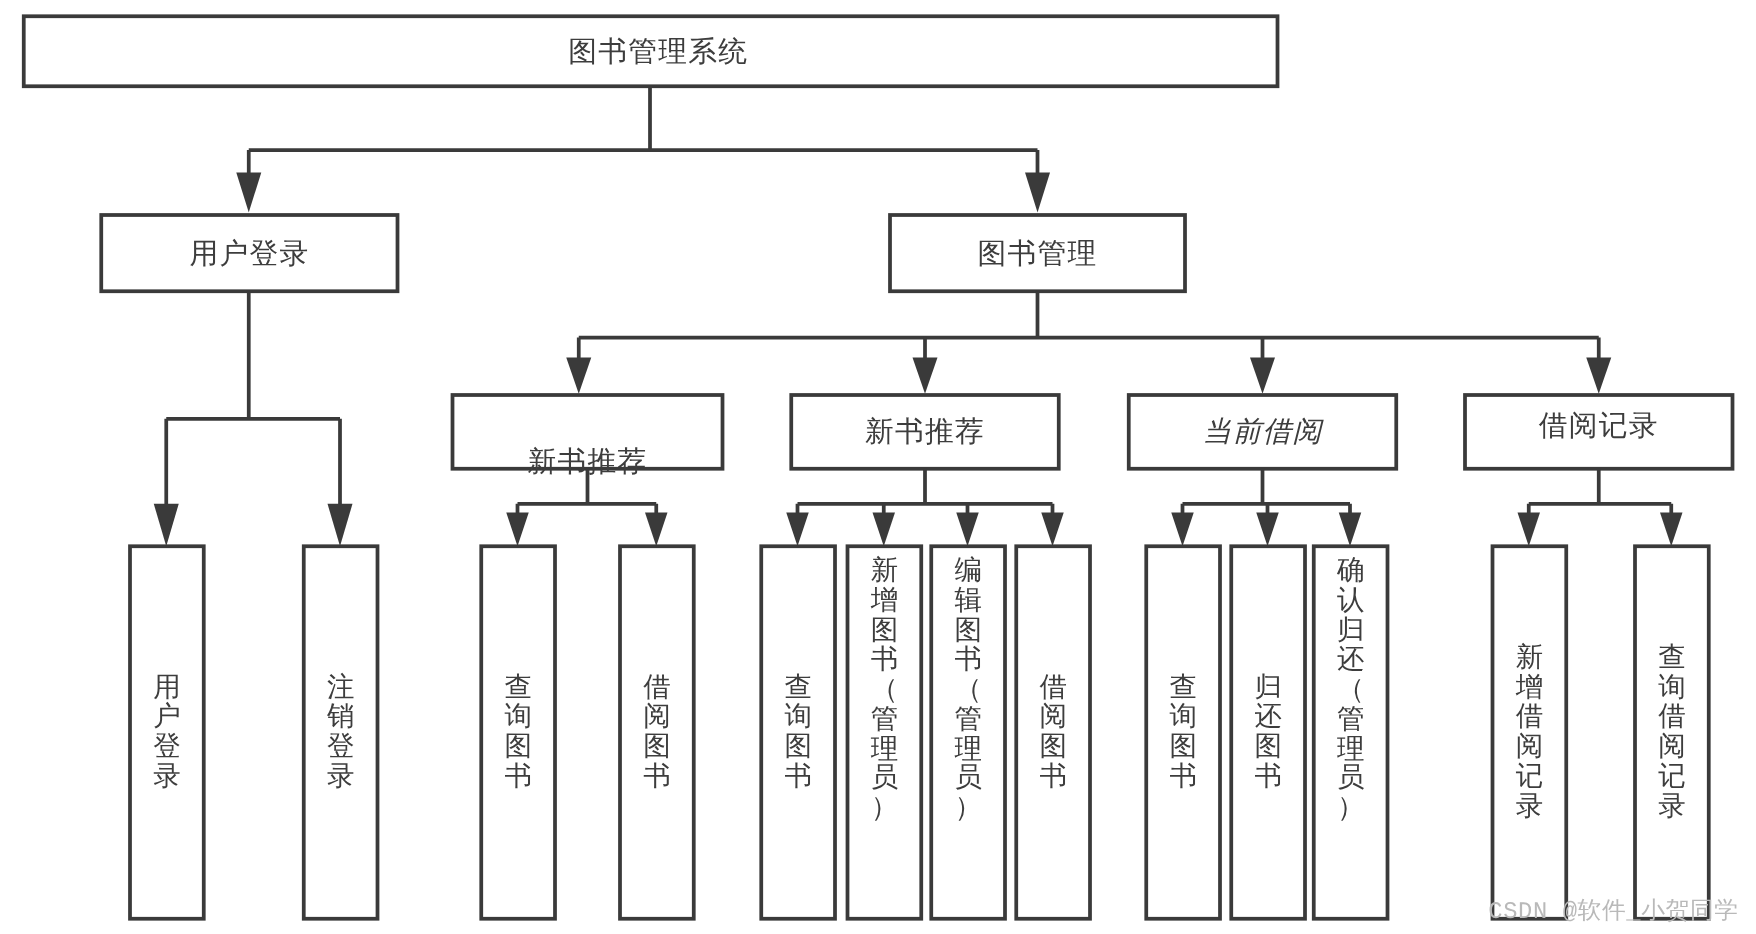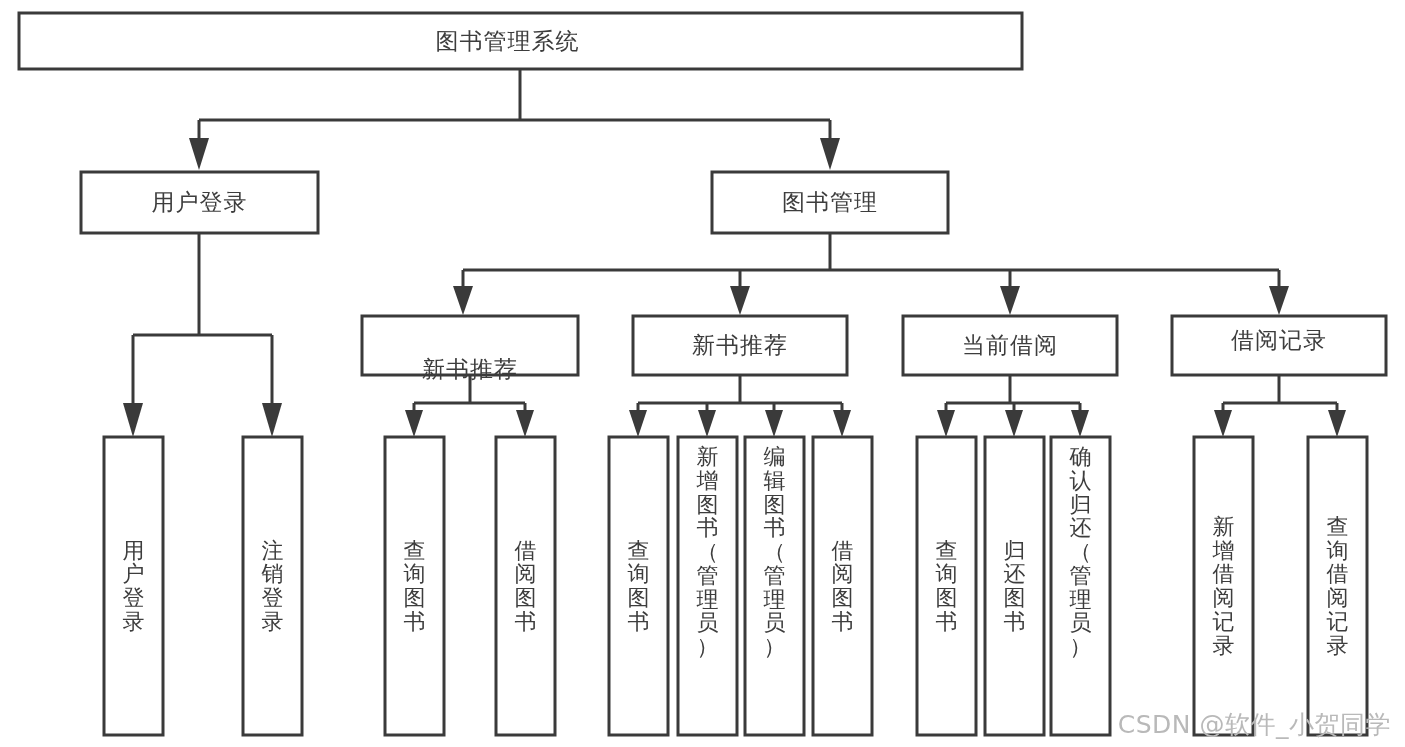--- a/index.html
+++ b/index.html
@@ -64,24 +64,25 @@
     display: block;
     width: 100%;
   }
   .vchar {
     display: block;
   }
   .watermark {
     position: absolute;
     right: 14px;
     bottom: 6px;
-    font-size: 25px;
+    font-size: 19px;
     color: #b9b9b9;
     letter-spacing: 0.5px;
     white-space: nowrap;
+    font-family: Liberation Mono, monospace;
   }
 </style>
 </head>
 <body>
 
 <div id="canvas">
 
   <svg class="diagram" viewBox="0 0 1405 747">
 
     <rect class="node-box" x="19" y="13" width="1003" height="56"></rect>
@@ -168,28 +169,28 @@
     <rect class="node-box" x="813" y="437" width="59" height="298"></rect>
 
     <rect class="node-box" x="917" y="437" width="59" height="298"></rect>
     <rect class="node-box" x="985" y="437" width="59" height="298"></rect>
     <rect class="node-box" x="1051" y="437" width="59" height="298"></rect>
 
     <rect class="node-box" x="1194" y="437" width="59" height="298"></rect>
     <rect class="node-box" x="1308" y="437" width="59" height="298"></rect>
   </svg>
 
-  <div class="node-label-h" style="left:6px; top:13px; width:1003px; height:56px;">图书管理系统</div>
+  <div class="node-label-h" style="left:25px; top:13px; width:1003px; height:56px;">图书管理系统</div>
 
   <div class="node-label-h" style="left:712px; top:172px; width:236px; height:61px;">图书管理</div>
   <div class="node-label-h" style="left:81px; top:172px; width:237px; height:61px;">用户登录</div>
 
   <div class="node-label-h" style="left:362px; top:316px; width:216px; height:59px;margin-top:24px;">新书推荐</div>
   <div class="node-label-h" style="left:633px; top:316px; width:214px; height:59px;">新书推荐</div>
-  <div class="node-label-h" style="left:903px; top:316px; width:214px; height:59px;">当前借阅</div>
+  <div class="node-label-h" style="left:903px; top:316px; width:214px; height:59px;font-style:italic;">当前借阅</div>
   <div class="node-label-h" style="left:1172px; top:316px; width:214px; height:49px;">借阅记录</div>
 
   <div class="node-label-v" style="left:104px; top:437px; width:59px; height:298px;">
       <span>
         <span class="vchar">用</span>
         <span class="vchar">户</span>
         <span class="vchar">登</span>
         <span class="vchar">录</span>
       </span>
     </div>

